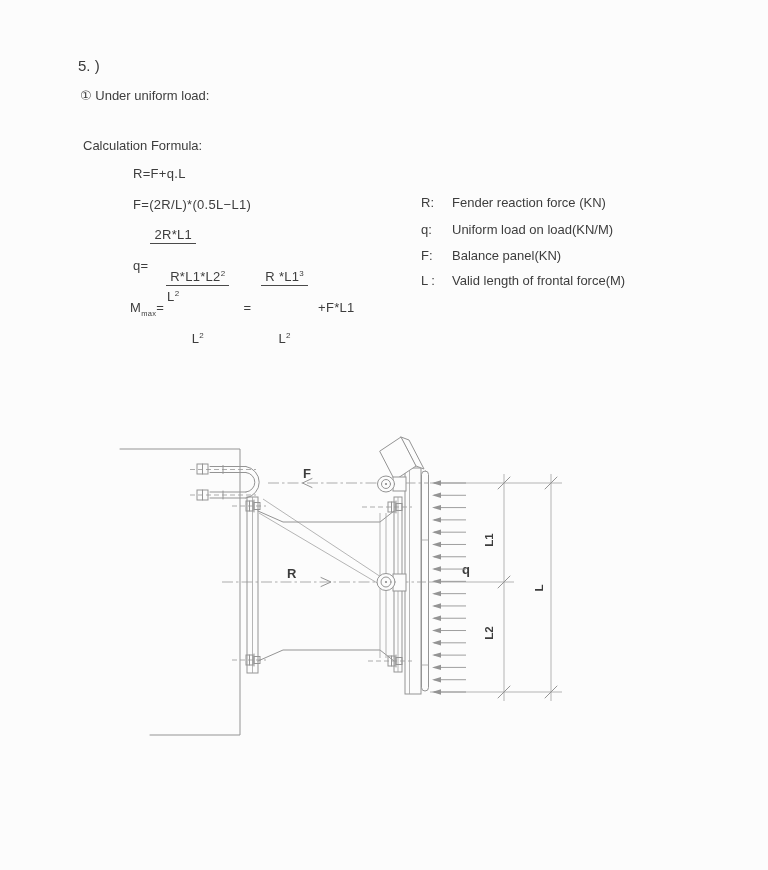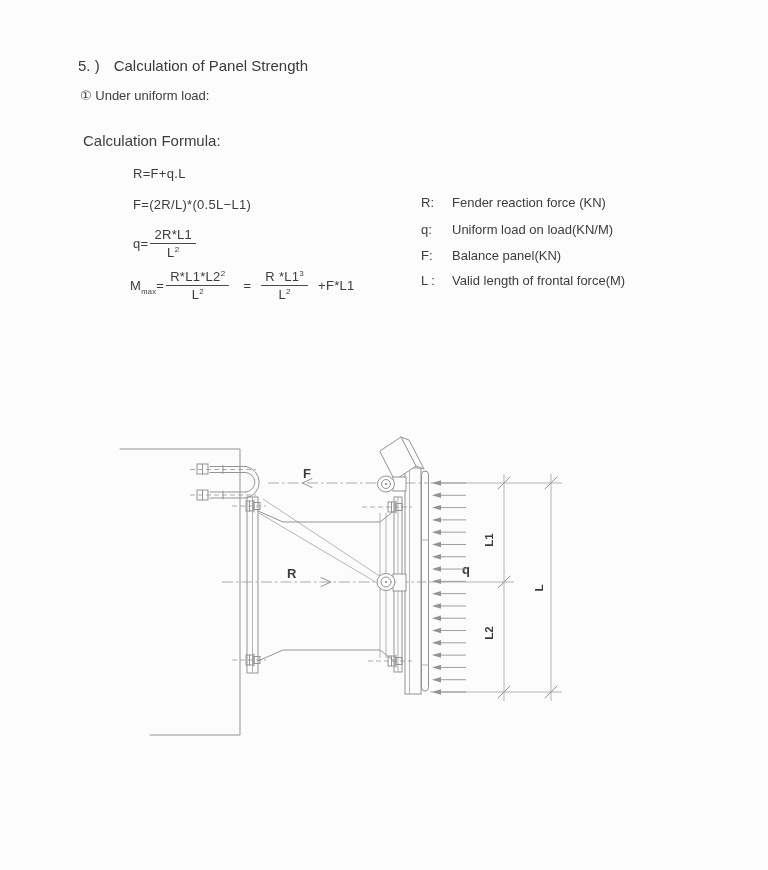--- a/index.html
+++ b/index.html
@@ -5,27 +5,27 @@
   html,body{margin:0;padding:0;background:#ffffff;}
   .page{
     position:relative; width:768px; height:870px; margin:0 auto;
     background:#fcfcfc; overflow:hidden;
     font-family:"Liberation Sans","DejaVu Sans",sans-serif;
     color:#3d3d3d;
   }
   .abs{position:absolute;}
   .title-row{left:78px; top:57px; font-size:15px; display:flex; gap:14px; color:#3a3a3a;}
   .subsection{left:80px; top:88px; font-size:13px;}
-  .formula-heading{left:83px; top:132px; font-size:15px;}
+  .formula-heading{left:83px; top:138px; font-size:13px;}
   .formula{font-size:13px; letter-spacing:0.3px; white-space:nowrap;}
   .f1{left:133px; top:166px;text-align:right;}
   .f2{left:133px; top:197px;}
   .f3{left:133px; top:227px; display:flex; align-items:center;}
   .f4{left:130px; top:269px; display:flex; align-items:center;justify-content:center;}
-  .frac{display:inline-flex; flex-direction:column; align-items:center; margin-left:2px;}
+  .frac{display:inline-flex; flex-direction:column; align-items:center; margin-left:2px;gap:44px;}
   .frac .num{border-bottom:1.3px solid #4a4a4a; padding:0 4px 1px 4px;}
   .frac .den{padding-top:1px;}
   sup{font-size:8px; vertical-align:super; line-height:0;}
   sub{font-size:7.5px; vertical-align:sub; line-height:0;}
   .gap14{margin-left:14px;} .gap10{margin-left:10px;}
   .lg-row{left:421px; font-size:13px; display:flex; white-space:nowrap;}
   .lg-sym{width:31px; flex:0 0 31px;}
   svg{position:absolute; left:0; top:0;}
   svg .ln{stroke:#949494; stroke-width:1; fill:none; stroke-linecap:round;}
   svg .thin{stroke:#a2a2a2; stroke-width:0.8; fill:none;}
@@ -36,21 +36,20 @@
   svg .lbl{font-size:13px;}
   svg .dimlbl{font-size:11.5px;}
 </style>
 </head>
 <body>
 
 <div class="page">
 
   <div class="abs title-row">
     <span>5. )</span>
-    <span>Calculation of Panel Strength</span>
   </div>
   <div class="abs subsection">① Under uniform load:</div>
   <div class="abs formula-heading">Calculation Formula:</div>
 
   <div class="abs formula f1">R=F+q.L</div>
   <div class="abs formula f2">F=(2R/L)*(0.5L−L1)</div>
 
   <div class="abs formula f3">
     <span>q=</span>
     <span class="frac">

